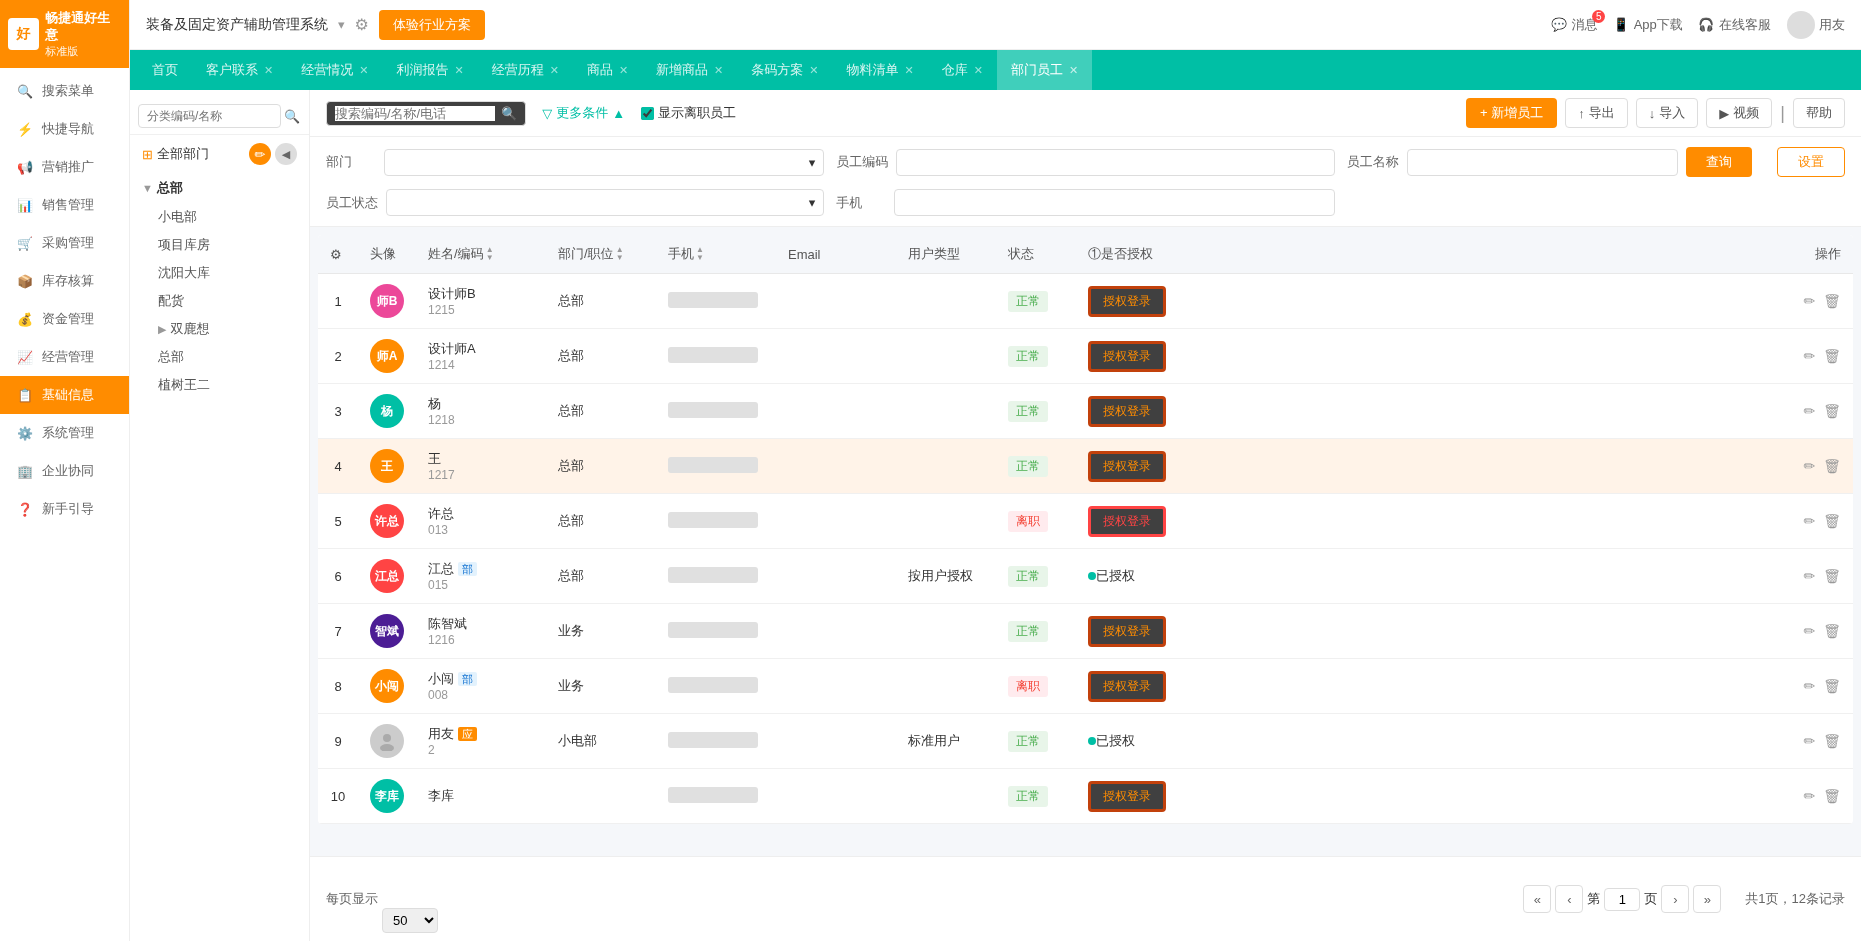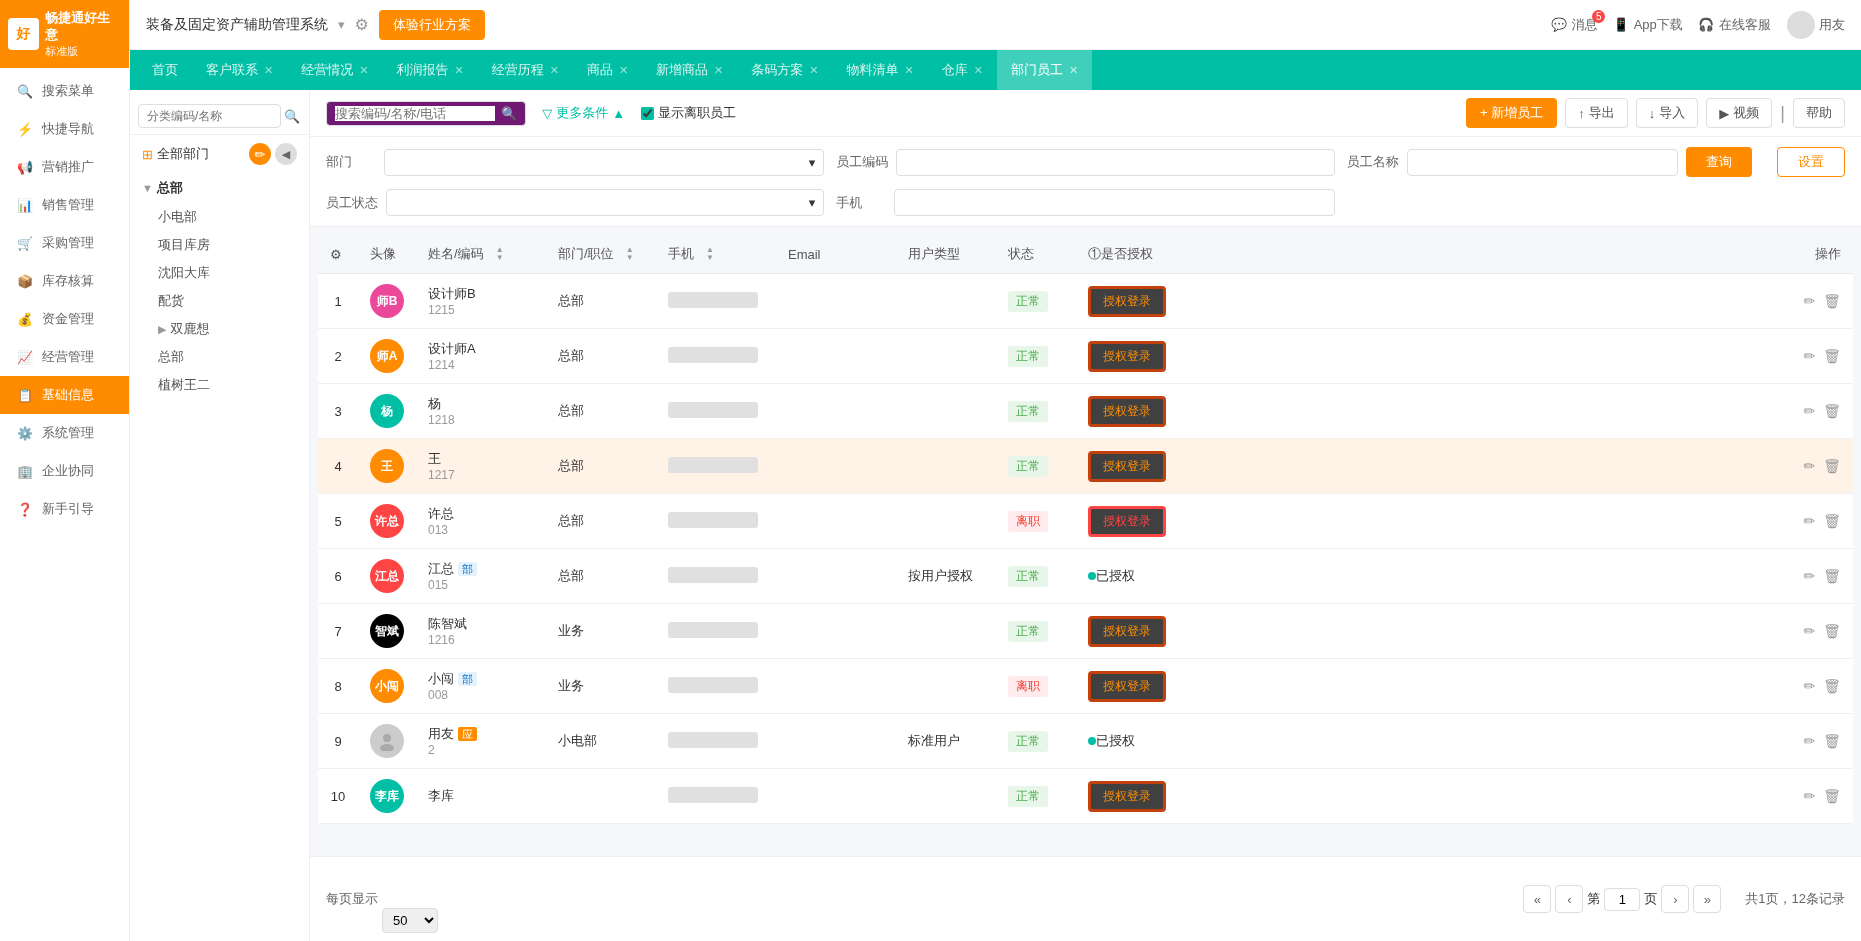--- a/index.html
+++ b/index.html
@@ -53,21 +53,21 @@
     .dept-tree { padding: 0 4px; }
     .dept-tree-item { padding: 6px 8px; cursor: pointer; font-size: 13px; color: #555; display: flex; align-items: center; gap: 4px; }
     .dept-tree-child { padding-left: 16px; }
     .dept-tree-child .dept-tree-item { padding: 5px 8px; }
 
     
     .right-panel { flex: 1; display: flex; flex-direction: column; overflow: hidden; background: #f5f7fa; }
 
     
     .filter-bar { background: #fff; padding: 8px 16px; border-bottom: 1px solid #eee; display: flex; align-items: center; gap: 16px; flex-wrap: wrap; flex-shrink: 0; }
-    .filter-search { display: flex; align-items: center; border: 1px solid #ddd; border-radius: 4px; padding: 4px 8px; gap: 6px; background: #701a75; }
+    .filter-search { display: flex; align-items: center; border: 1px solid #ddd; border-radius: 4px; padding: 4px 8px; gap: 6px; background: #404040; }
     .filter-search input { border: none; outline: none; font-size: 13px; width: 160px; }
     .filter-more { display: flex; align-items: center; gap: 4px; color: #00bfa5; cursor: pointer; font-size: 13px; }
     .filter-checkbox { display: flex; align-items: center; gap: 4px; color: #333; font-size: 13px; cursor: pointer; }
     .filter-checkbox input[type=checkbox] { accent-color: #00bfa5; }
     .filter-actions { margin-left: auto; display: flex; gap: 8px; align-items: center; }
     .btn-primary { background: #ff8c00; color: white; border: none; border-radius: 4px; padding: 6px 14px; cursor: pointer; font-size: 13px; display: flex; align-items: center; gap: 4px; }
     .btn-outline { background: #fff; color: #555; border: 1px solid #ddd; border-radius: 4px; padding: 5px 12px; cursor: pointer; font-size: 13px; display: flex; align-items: center; gap: 4px; }
 
     
     .adv-filter { background: #fff; padding: 10px 16px; border-bottom: 1px solid #eee; display: grid; grid-template-columns: 1fr 1fr 1fr; gap: 12px; align-items: center; flex-shrink: 0; }
@@ -121,21 +121,21 @@
     .pagination-select { border: 1px solid #ddd; border-radius: 4px; padding: 3px 6px; font-size: 13px; margin-top: 43px; }
     .pagination-center { margin-left: auto; display: flex; align-items: center; gap: 4px; }
     .page-btn { width: 28px; height: 28px; border: 1px solid #ddd; border-radius: 4px; cursor: pointer; background: #fff; display: flex; align-items: center; justify-content: center; color: #666; font-size: 13px; }
     .page-input { width: 36px; border: 1px solid #ddd; border-radius: 4px; text-align: center; padding: 3px; font-size: 13px; }
     .pagination-right { color: #666; font-size: 13px; margin-left: 16px; }
 
     
     ::-webkit-scrollbar { width: 6px; height: 6px; }
     ::-webkit-scrollbar-track { background: #f1f1f1; }
     ::-webkit-scrollbar-thumb { background: #ccc; border-radius: 3px; }
-    .col-sort { display: flex; align-items: center; gap: 12px; cursor: pointer; }
+    .col-sort { display: flex; align-items: center; gap: 2px; cursor: pointer; }
     .sort-arrows { display: flex; flex-direction: column; font-size: 8px; color: #999; line-height: 1; }
   </style>
 </head>
 <body>
 
 <div class="sidebar">
   <div class="sidebar-logo">
     <div class="sidebar-logo-icon">
       <span>好</span>
     </div>
@@ -571,21 +571,21 @@
     <td>
       <div class="op-icons">
         <span class="op-icon">✏</span>
         <span class="op-icon">🗑</span>
       </div>
     </td>
   </tr>
               <tr>
     <td class="td-center">7</td>
     <td class="td-center">
-                  <div class="avatar-circle" style="background:#000000;">智斌</div>
+                  <div class="avatar-circle" style="background:#4c1d95;">智斌</div>
                 </td>
     <td>
       <div>陈智斌</div>
       <div style="color:#999;font-size:12px;">1216</div>
     </td>
     <td>业务</td>
     <td><span class="phone-blur"></span></td>
     <td></td>
     <td class="user-type"></td>
     <td><span class="status-badge status-normal">正常</span></td>

